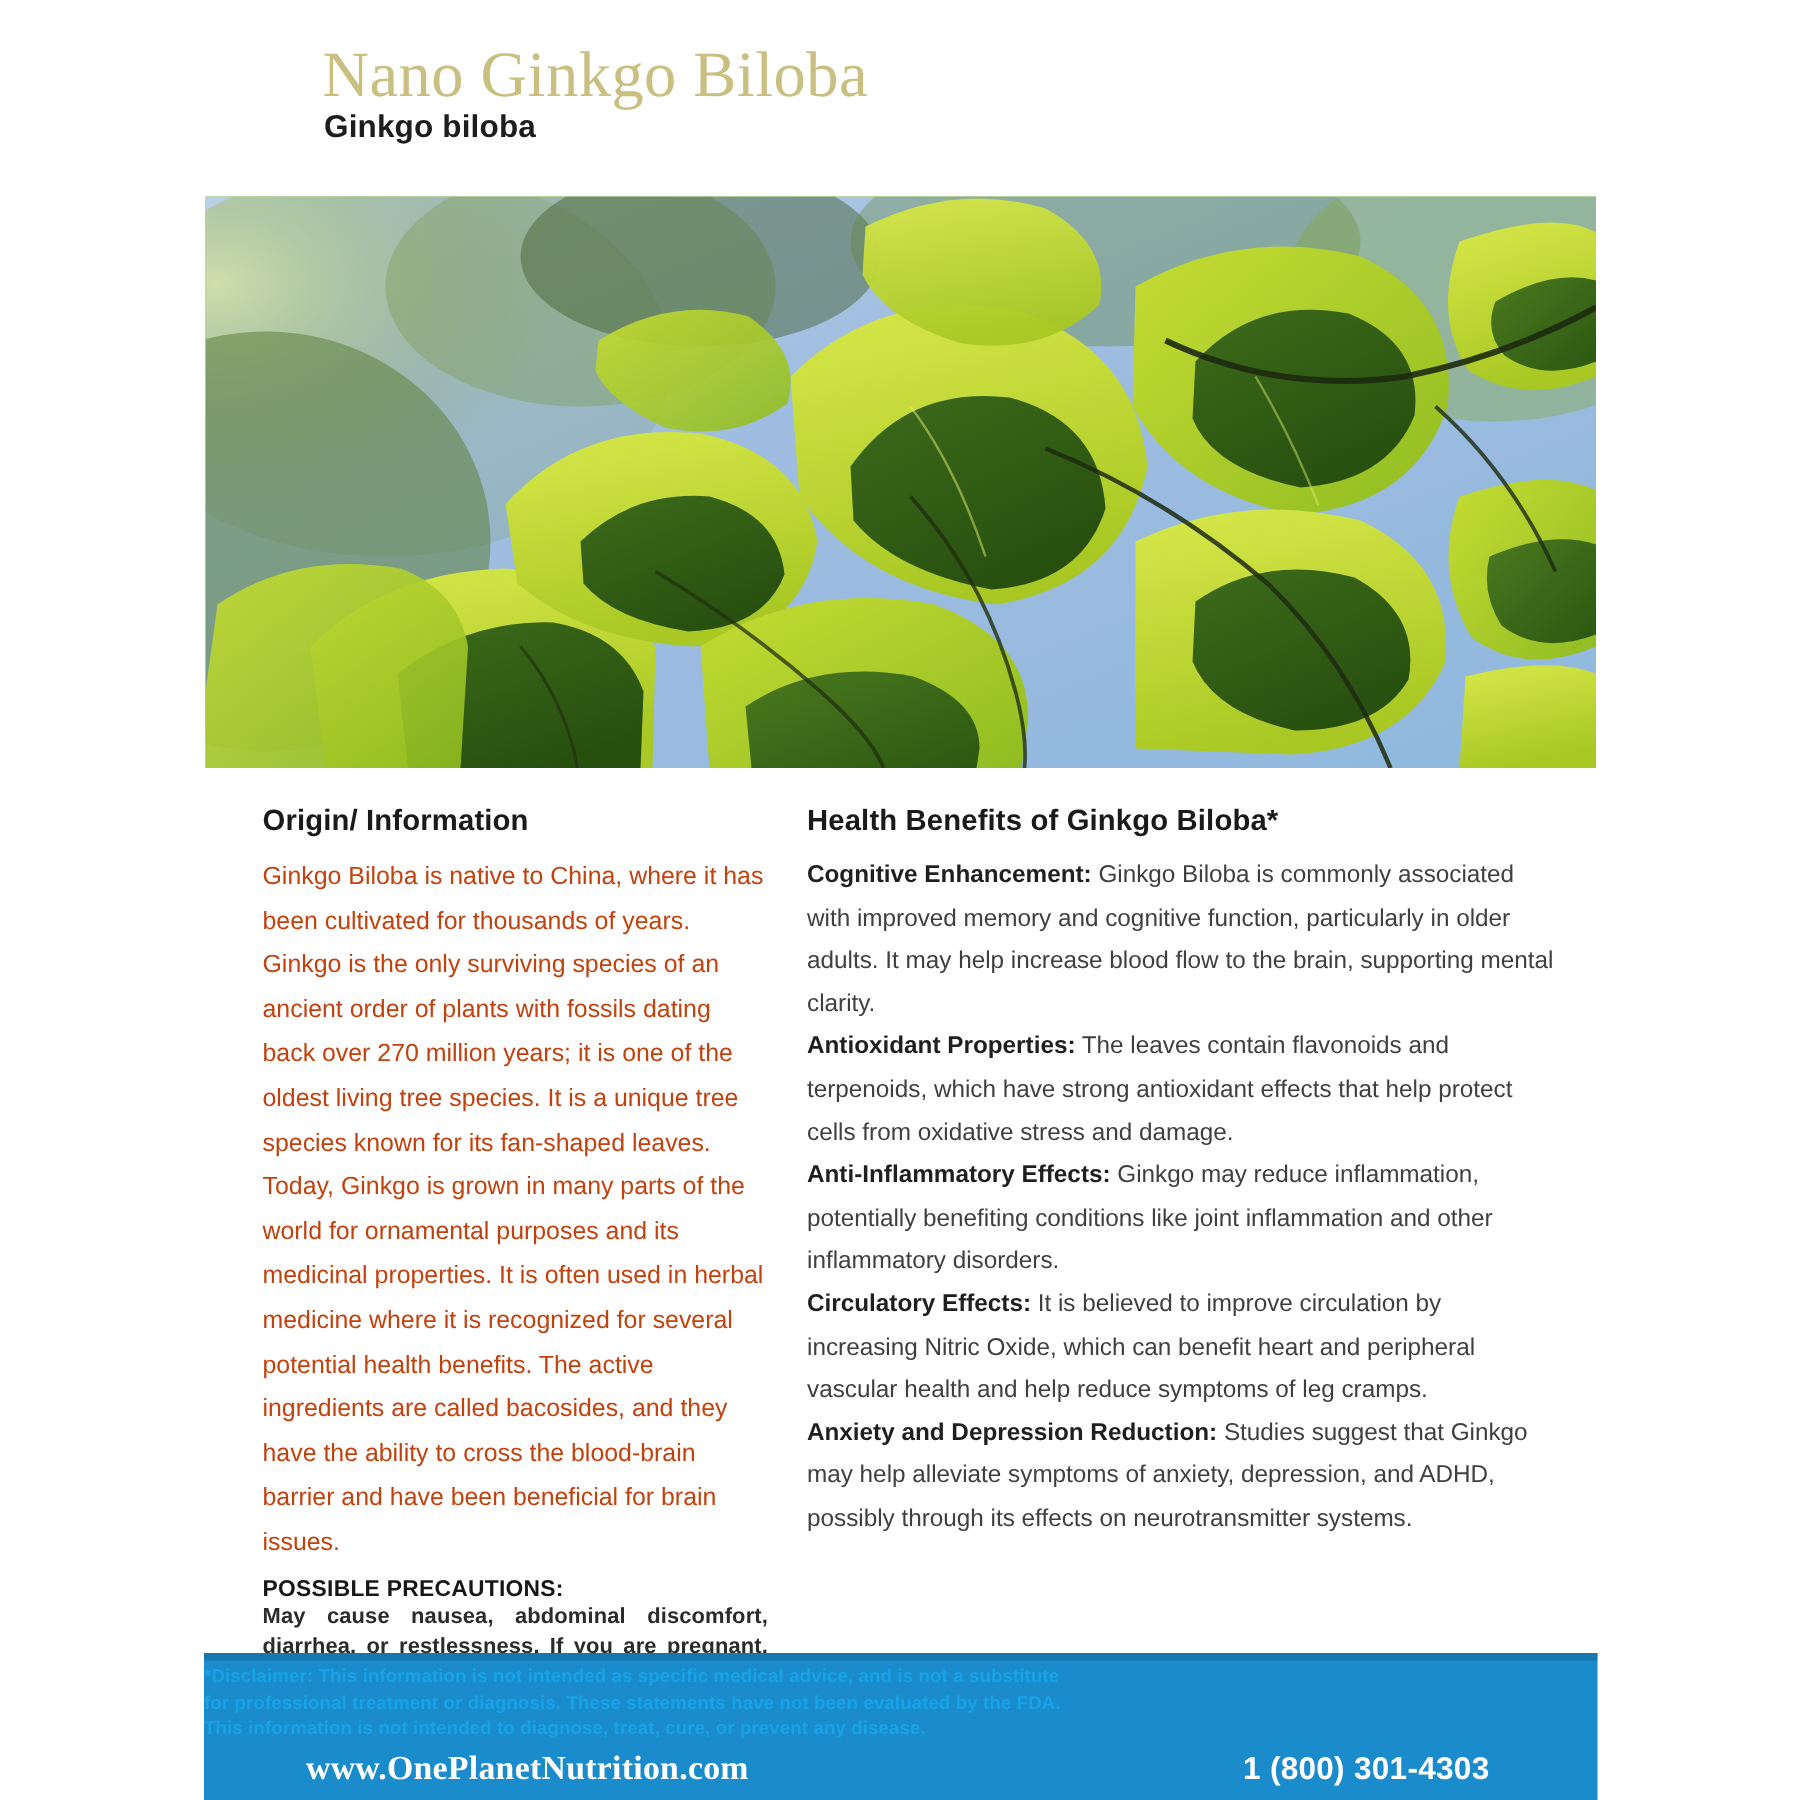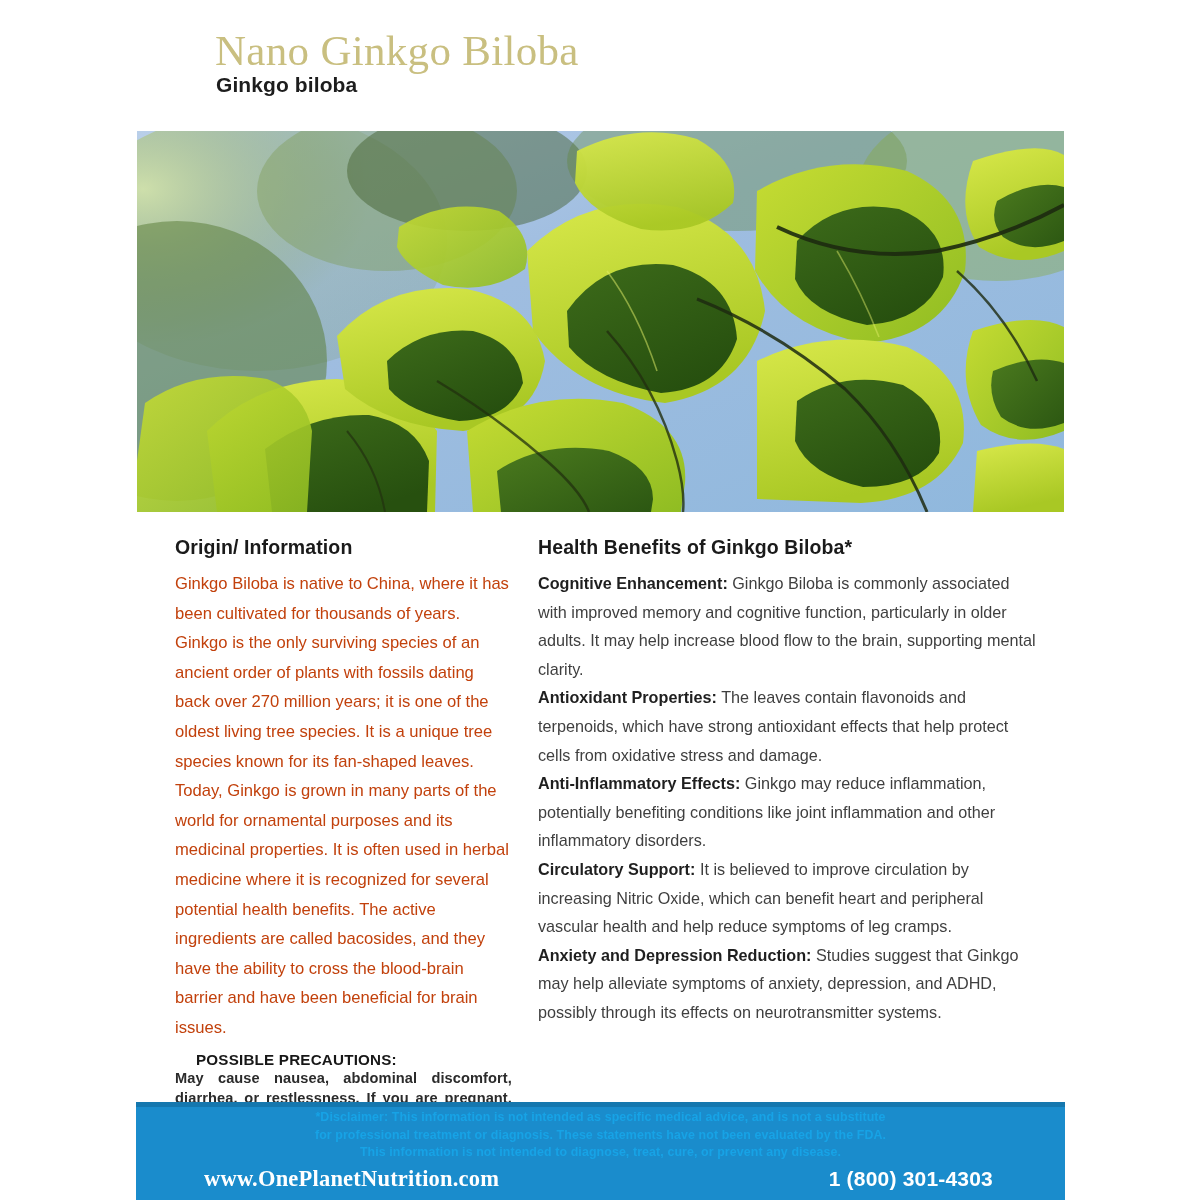--- a/index.html
+++ b/index.html
@@ -100,21 +100,20 @@
   .benefit { margin: 0; }
   .benefit b { color: #1f1f1f; font-weight: bold; }
 
   .precaution-head {
     font-family: "Liberation Sans", sans-serif;
     font-size: 15.2px;
     font-weight: bold;
     color: #171717;
     letter-spacing: 0.2px;
     margin-top: 8px;
-    margin-left: 21px;
   }
   .precaution-body {
     font-family: "Liberation Sans", sans-serif;
     font-size: 14.6px;
     font-weight: bold;
     line-height: 20.4px;
     color: #2b2b2b;
     text-align: justify;
     letter-spacing: 0.1px;
   }
@@ -131,21 +130,20 @@
     overflow: hidden;
   }
   .footer-top-shade {
     position: absolute;
     left: 0; top: 0; right: 0; height: 5px;
     background: #1577ae;
   }
   .disclaimer {
     position: absolute;
     left: 0; right: 0; top: 7px;
-    text-align: center;
     font-family: "Liberation Sans", sans-serif;
     font-size: 12.4px;
     font-weight: bold;
     line-height: 17.5px;
     color: #17a3e6;
     letter-spacing: 0.1px;
   }
   .footer-contact {
     position: absolute;
     left: 0; right: 0; bottom: 8px;
@@ -273,21 +271,21 @@
       <p class="benefit">
         <b>Cognitive Enhancement:</b><span> Ginkgo Biloba is commonly associated with improved memory and cognitive function, particularly in older adults. It may help increase blood flow to the brain, supporting mental clarity.</span>
       </p>
       <p class="benefit">
         <b>Antioxidant Properties:</b><span> The leaves contain flavonoids and terpenoids, which have strong antioxidant effects that help protect cells from oxidative stress and damage.</span>
       </p>
       <p class="benefit">
         <b>Anti-Inflammatory Effects:</b><span> Ginkgo may reduce inflammation, potentially benefiting conditions like joint inflammation and other inflammatory disorders.</span>
       </p>
       <p class="benefit">
-        <b>Circulatory Support:</b><span> It is believed to improve circulation by increasing Nitric Oxide, which can benefit heart and peripheral vascular health and help reduce symptoms of leg cramps.</span>
+        <b>Circulatory Effects:</b><span> It is believed to improve circulation by increasing Nitric Oxide, which can benefit heart and peripheral vascular health and help reduce symptoms of leg cramps.</span>
       </p>
       <p class="benefit">
         <b>Anxiety and Depression Reduction:</b><span> Studies suggest that Ginkgo may help alleviate symptoms of anxiety, depression, and ADHD, possibly through its effects on neurotransmitter systems.</span>
       </p>
     </div>
   </div>
 </div>
 
 <div class="footer">
   <div class="footer-top-shade"></div>

